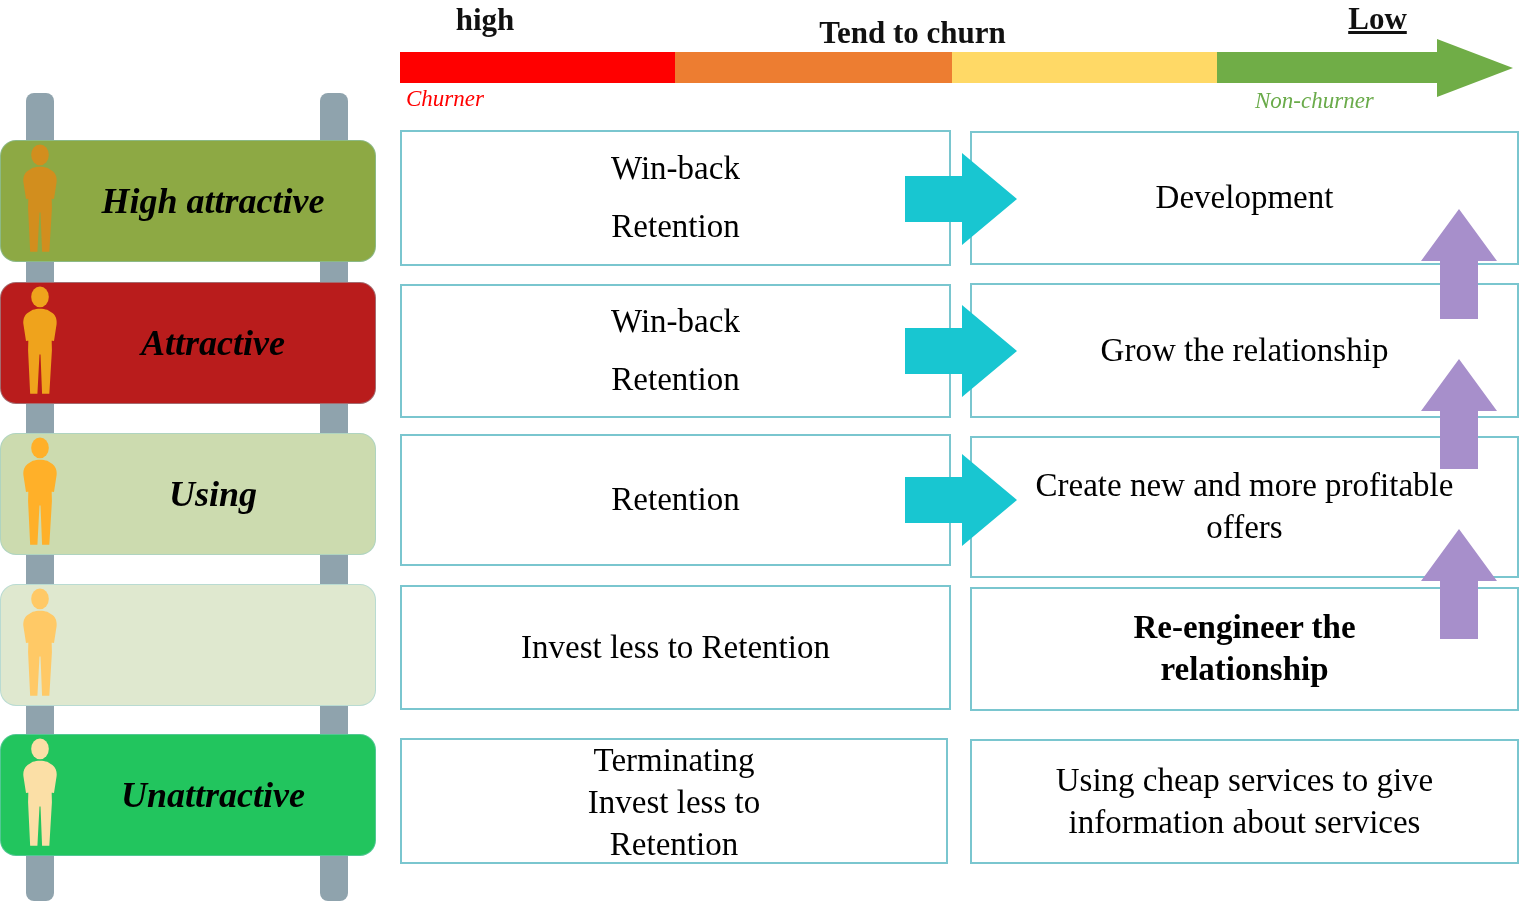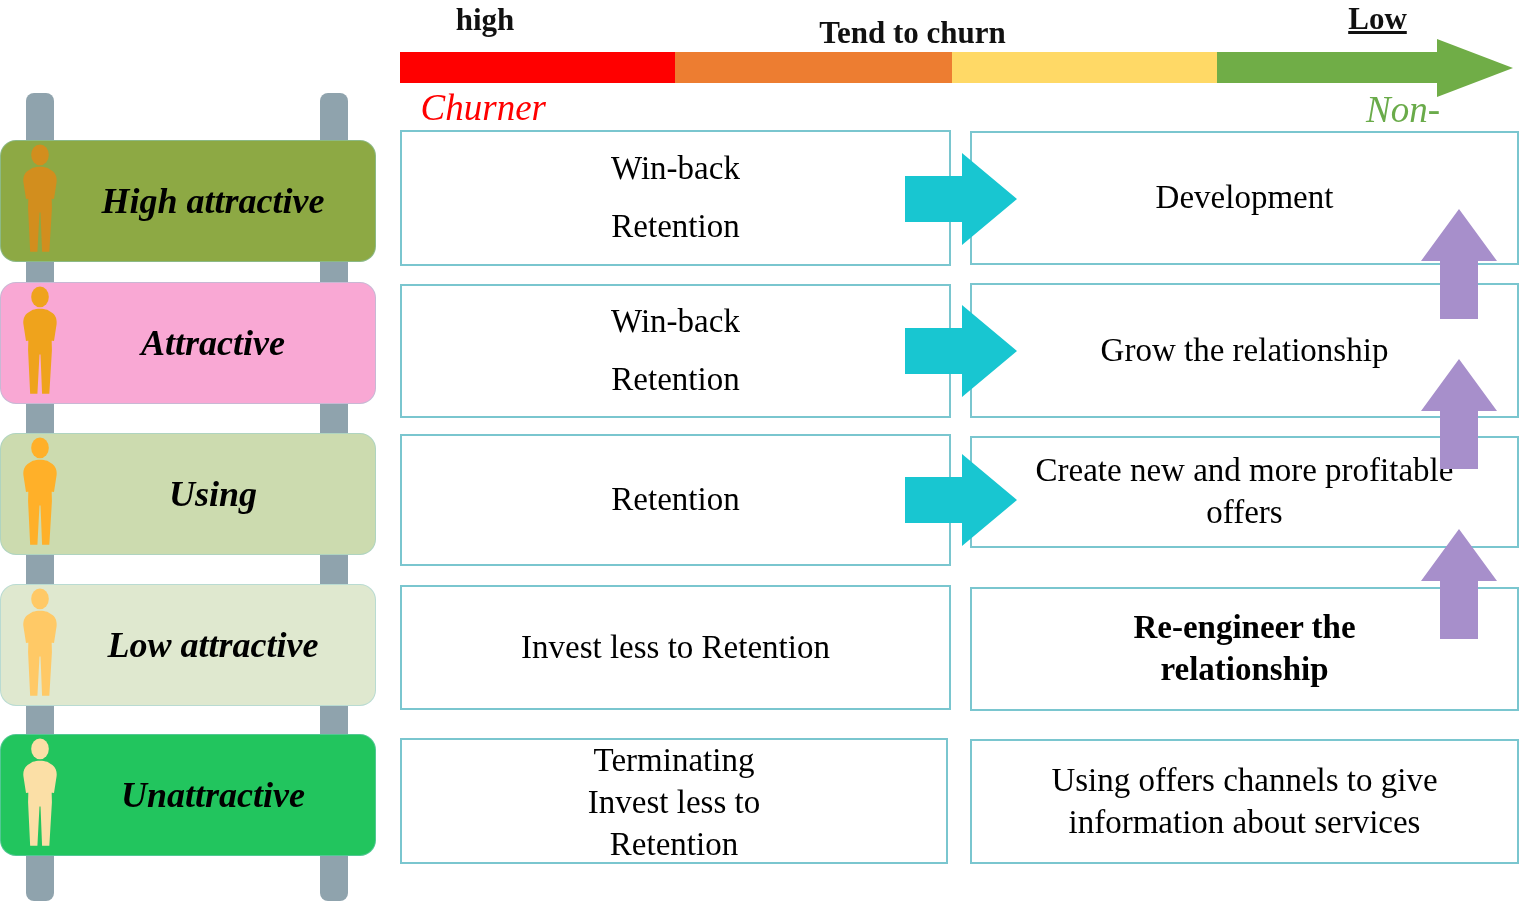--- a/index.html
+++ b/index.html
@@ -9,21 +9,21 @@
   }
 
   
   .gseg { position:absolute; top:52px; height:31px; }
   .g-head {
     position:absolute; top:39px; width:0; height:0;
     border-top:29px solid transparent; border-bottom:29px solid transparent;
     border-left:76px solid #70AD47;
   }
   .toplbl { position:absolute; font-weight:bold; font-size:31px; color:#111; text-align:center; }
-  .endlbl { position:absolute; font-style:italic; font-size:37px; text-align:right; }
+  .endlbl { position:absolute; font-style:italic; font-size:23px; text-align:left; }
 
   
   .rail { position:absolute; top:93px; width:28px; height:808px; border-radius:8px; background:#8FA3AD; }
   .ladder-box {
     position:absolute; left:0; width:376px; height:122px; border-radius:16px;
     display:flex; align-items:center;
     border:1px solid rgba(140,205,212,0.45);
     box-sizing:border-box;
   }
   .figure { position:absolute; left:16px; top:50%; transform:translateY(-50%); height:114px; width:46px; }
@@ -70,21 +70,21 @@
   <div class="ladder-box" style="top: 140px; background-color: rgb(141, 169, 68);">
     <svg class="figure" viewBox="0 0 44 110">
       <g fill="#D28E1E">
         <ellipse cx="22" cy="10.5" rx="8.5" ry="10"></ellipse>
         <path d="M15 23 C19 21.5 25 21.5 29 23 L34 26 C37.5 28.5 38.5 33 38 37 L35.5 53 L32.5 52.5 L33 43 L33.5 62 L31 104 L24 104 L22.5 66 L21.5 66 L19.5 104 L12.5 104 L10.5 62 L11 43 L11.5 52.5 L8.5 53 L6 37 C5.5 33 6.5 28.5 10 26 Z"></path>
       </g>
     </svg>
     <span class="ladder-label">High attractive</span>
   </div>
 
-  <div class="ladder-box" style="top: 282px; background-color: #f9a8d4;">
+  <div class="ladder-box" style="top: 282px; background-color: #b91c1c;">
     <svg class="figure" viewBox="0 0 44 110">
       <g fill="#EFA31C">
         <ellipse cx="22" cy="10.5" rx="8.5" ry="10"></ellipse>
         <path d="M15 23 C19 21.5 25 21.5 29 23 L34 26 C37.5 28.5 38.5 33 38 37 L35.5 53 L32.5 52.5 L33 43 L33.5 62 L31 104 L24 104 L22.5 66 L21.5 66 L19.5 104 L12.5 104 L10.5 62 L11 43 L11.5 52.5 L8.5 53 L6 37 C5.5 33 6.5 28.5 10 26 Z"></path>
       </g>
     </svg>
     <span class="ladder-label">Attractive</span>
   </div>
 
   <div class="ladder-box" style="top: 433px; background-color: rgb(204, 219, 175);">
@@ -97,21 +97,20 @@
     <span class="ladder-label">Using</span>
   </div>
 
   <div class="ladder-box" style="top: 584px; background-color: rgb(223, 232, 207);">
     <svg class="figure" viewBox="0 0 44 110">
       <g fill="#FFC966">
         <ellipse cx="22" cy="10.5" rx="8.5" ry="10"></ellipse>
         <path d="M15 23 C19 21.5 25 21.5 29 23 L34 26 C37.5 28.5 38.5 33 38 37 L35.5 53 L32.5 52.5 L33 43 L33.5 62 L31 104 L24 104 L22.5 66 L21.5 66 L19.5 104 L12.5 104 L10.5 62 L11 43 L11.5 52.5 L8.5 53 L6 37 C5.5 33 6.5 28.5 10 26 Z"></path>
       </g>
     </svg>
-    <span class="ladder-label">Low attractive</span>
   </div>
 
   <div class="ladder-box" style="top: 734px; background-color: #22c55e;">
     <svg class="figure" viewBox="0 0 44 110">
       <g fill="#FBDFA6">
         <ellipse cx="22" cy="10.5" rx="8.5" ry="10"></ellipse>
         <path d="M15 23 C19 21.5 25 21.5 29 23 L34 26 C37.5 28.5 38.5 33 38 37 L35.5 53 L32.5 52.5 L33 43 L33.5 62 L31 104 L24 104 L22.5 66 L21.5 66 L19.5 104 L12.5 104 L10.5 62 L11 43 L11.5 52.5 L8.5 53 L6 37 C5.5 33 6.5 28.5 10 26 Z"></path>
       </g>
     </svg>
     <span class="ladder-label">Unattractive</span>
@@ -135,28 +134,28 @@
     <span class="cell-text">Terminating</span>
     <span class="cell-text w250">Invest less to Retention</span>
   </div>
 
   <div class="gbox" style="left: 970px; top: 283px; width: 549px; height: 135px; border-color: rgb(122, 198, 207);">
     <span class="cell-text">Grow the relationship</span>
   </div>
   <div class="gbox" style="left: 970px; top: 131px; width: 549px; height: 134px; border-color: rgb(122, 198, 207);">
     <span class="cell-text">Development</span>
   </div>
-  <div class="gbox" style="left: 970px; top: 436px; width: 549px; height: 112px; border-color: rgb(122, 198, 207);">
+  <div class="gbox" style="left: 970px; top: 436px; width: 549px; height: 142px; border-color: rgb(122, 198, 207);">
     <span class="cell-text w430">Create new and more profitable offers</span>
   </div>
   <div class="gbox" style="left: 970px; top: 587px; width: 549px; height: 124px; border-color: rgb(122, 198, 207); font-weight: bold;">
     <span class="cell-text w330">Re-engineer the relationship</span>
   </div>
   <div class="gbox" style="left: 970px; top: 739px; width: 549px; height: 125px; border-color: rgb(122, 198, 207);">
-    <span class="cell-text w500">Using offers channels to give information about services</span>
+    <span class="cell-text w500">Using cheap services to give information about services</span>
   </div>
 
   <svg class="flow-arrow" style="left:905px;top:153px;" viewBox="0 0 112 92">
     <polygon points="0,23 57,23 57,0 112,46 57,92 57,69 0,69" fill="#18C6D1"></polygon>
   </svg>
   <svg class="flow-arrow" style="left:905px;top:305px;" viewBox="0 0 112 92">
     <polygon points="0,23 57,23 57,0 112,46 57,92 57,69 0,69" fill="#18C6D1"></polygon>
   </svg>
   <svg class="flow-arrow" style="left:905px;top:454px;" viewBox="0 0 112 92">
     <polygon points="0,23 57,23 57,0 112,46 57,92 57,69 0,69" fill="#18C6D1"></polygon>

